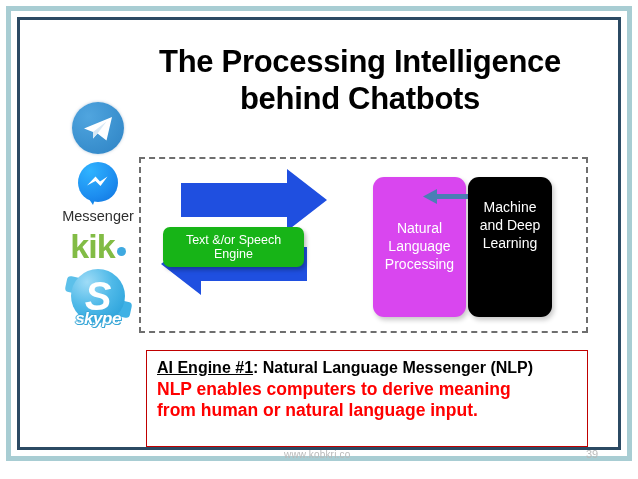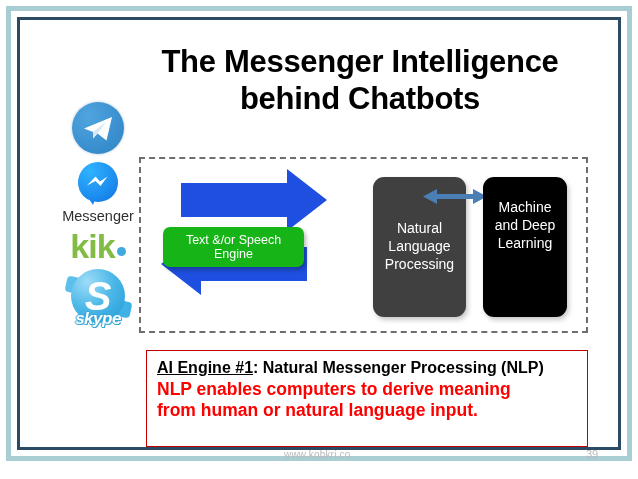--- a/index.html
+++ b/index.html
@@ -173,37 +173,37 @@
     line-height: 1.12;
     text-align: center;
     white-space: pre-line;
   }
 
   
   #nlp-box {
     position: absolute;
     left: 232px; top: 18px;
     width: 93px; height: 140px;
-    background: #404040;
+    background: #d946ef;
     border-radius: 11px;
     box-shadow: 2px 3px 5px rgba(0,0,0,.22);
     display: flex; align-items: center; justify-content: center;
   }
   #nlp-label {
     color: #ffffff;
     font-size: 14px;
     line-height: 1.28;
     text-align: center;
     white-space: pre-line;
   }
 
   
   #ml-box {
     position: absolute;
-    left: 342px; top: 18px;
+    left: 327px; top: 18px;
     width: 84px; height: 140px;
     background: #000000;
     border-radius: 11px;
     box-shadow: 2px 3px 5px rgba(0,0,0,.22);
     display: flex; align-items: flex-start; justify-content: center;
     padding-top: 22px;
     box-sizing: border-box;
   }
   #ml-label {
     color: #ffffff;
@@ -254,21 +254,21 @@
 </style>
 </head>
 <body>
 
 <div id="slide">
 
   <div class="frame-outer"></div>
   <div class="frame-inner"></div>
 
   <div id="title">
-    <div>The Messenger Intelligence</div>
+    <div>The Processing Intelligence</div>
     <div>behind Chatbots</div>
   </div>
 
   <div class="app-col">
 
     <div class="app-item">
       <div class="tg-wrap">
         <div class="tg-circle"></div>
         <svg class="tg-plane" width="52" height="52" viewBox="0 0 52 52">
           <path d="M12 26.5 L40 15 L34.5 38.5 L25.5 31.5 L21 36.5 L21 30 Z" fill="#ffffff"></path>
@@ -335,21 +335,21 @@
     <div id="ml-box">
       <div id="ml-label">Machine
 and Deep
 Learning</div>
     </div>
 
   </div>
 
   <div id="callout">
     <div class="callout-line1">
-      <u>AI Engine #1</u><span>: Natural Messenger Processing (NLP)</span>
+      <u>AI Engine #1</u><span>: Natural Language Messenger (NLP)</span>
     </div>
     <div class="callout-body">NLP enables computers to derive meaning
 from human or natural language input.</div>
   </div>
 
   <div id="footer-url">www.kobkri.co</div>
   <div id="footer-page">39</div>
 
 </div>
 

